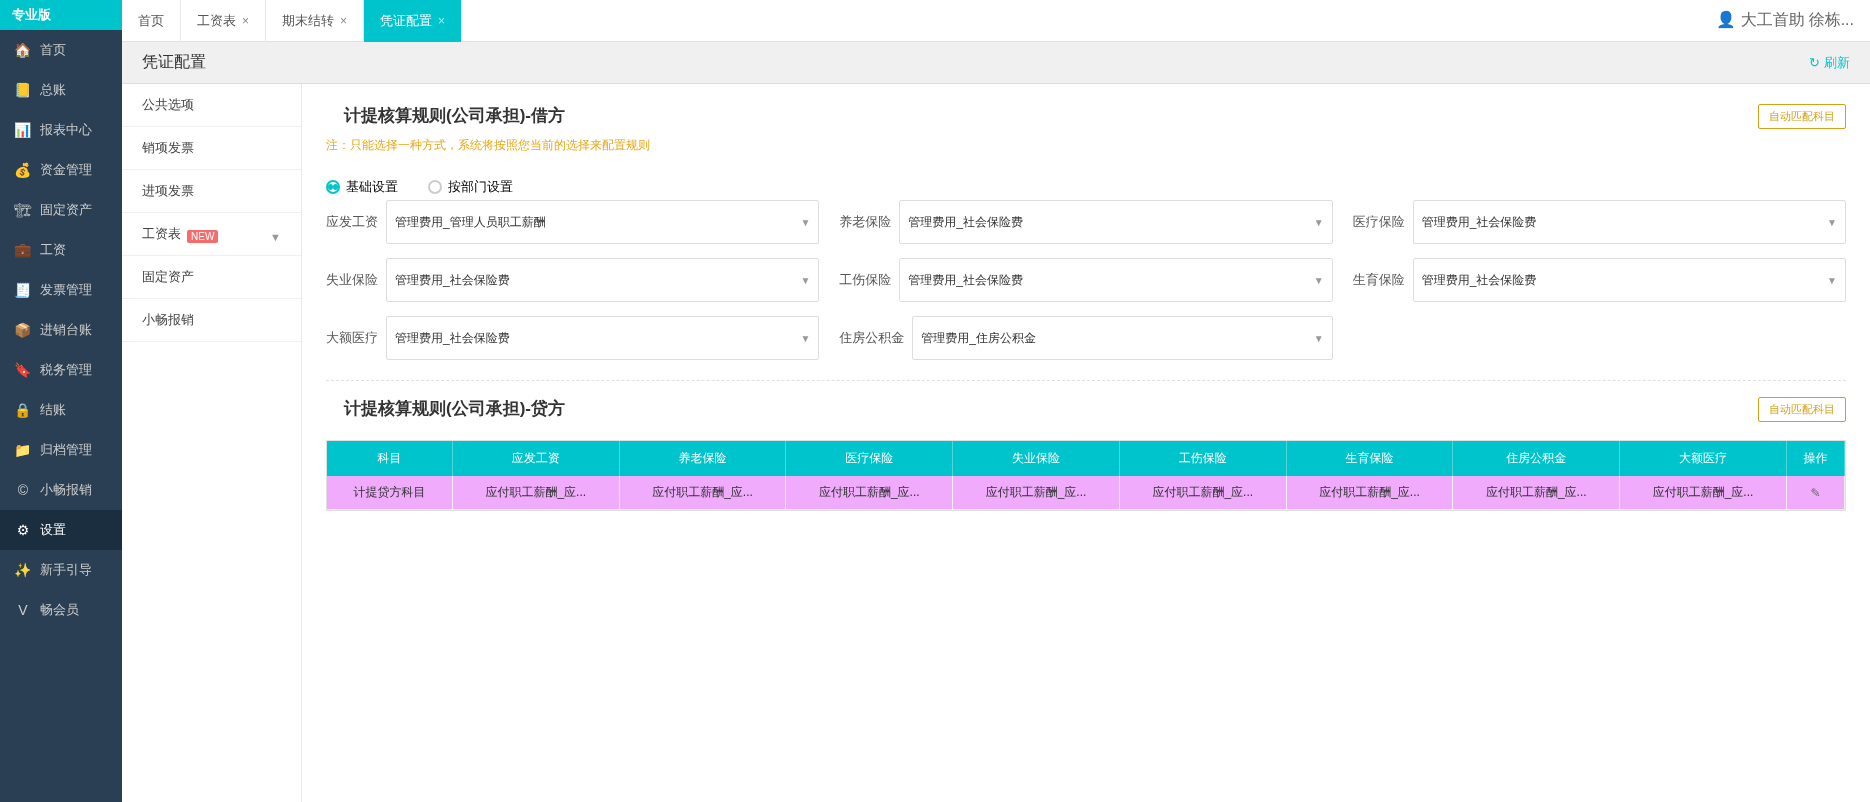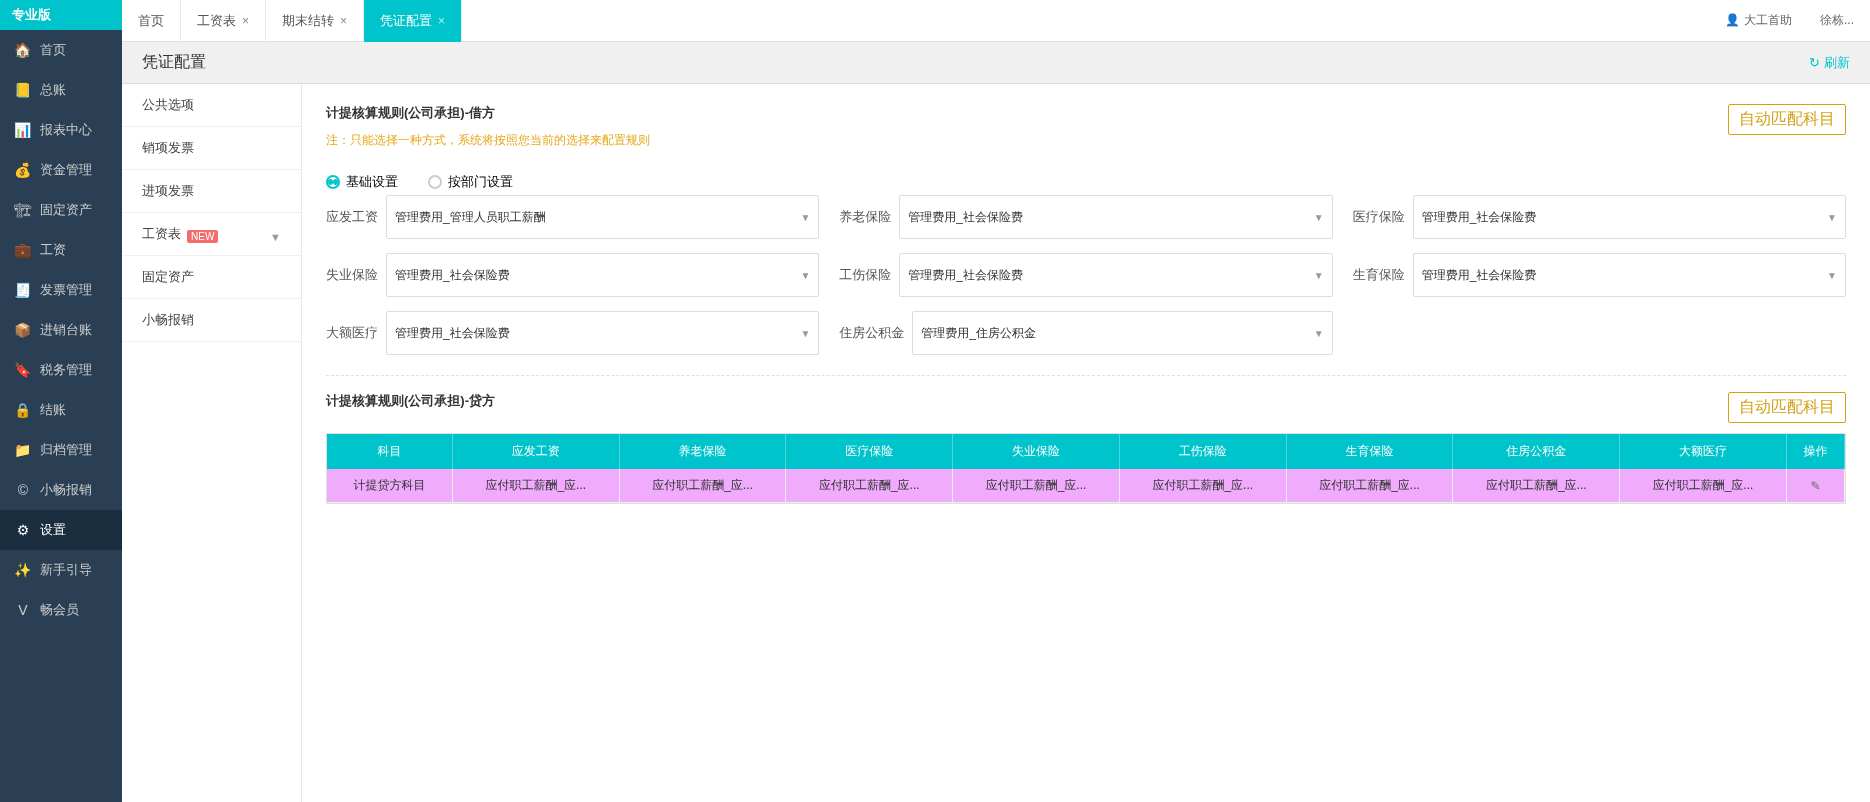--- a/index.html
+++ b/index.html
@@ -73,23 +73,23 @@
     .tab .close-btn {
       font-size: 12px;
       opacity: 0.7;
       cursor: pointer;
     }
     .topbar-right {
       margin-left: auto;
       display: flex;
       align-items: center;
       padding-right: 16px;
-      gap: 28px;
+      gap: 4px;
       color: #666;
-      font-size: 12px;
+      font-size: 16px;
     }
 
     
     .page-header {
       background: #f0f0f0;
       padding: 10px 20px;
       display: flex;
       align-items: center;
       justify-content: space-between;
       border-bottom: 1px solid #ddd;
@@ -135,45 +135,46 @@
     
     .right-content {
       flex: 1;
       overflow-y: auto;
       padding: 20px 24px;
       background: #fff;
     }
 
     
     .section-title {
-      font-size: 13px;
+      font-size: 17px;
       color: #333;
       font-weight: bold;
       margin-bottom: 10px;
+      margin-left: 18px;
     }
     .section-note {
       color: #e6a817;
       font-size: 12px;
       margin-bottom: 14px;
     }
     .section-header {
       display: flex;
       justify-content: space-between;
       align-items: flex-start;
       margin-bottom: 10px;
     }
 
     
     .auto-match-btn {
       border: 1px solid #d4a017;
       color: #d4a017;
       background: #fff;
       padding: 4px 10px;
       cursor: pointer;
-      font-size: 16px;
+      font-size: 11px;
       border-radius: 2px;
     }
 
     
     .radio-group {
       display: flex;
       align-items: center;
       gap: 30px;
       margin-bottom: 4px;
     }

